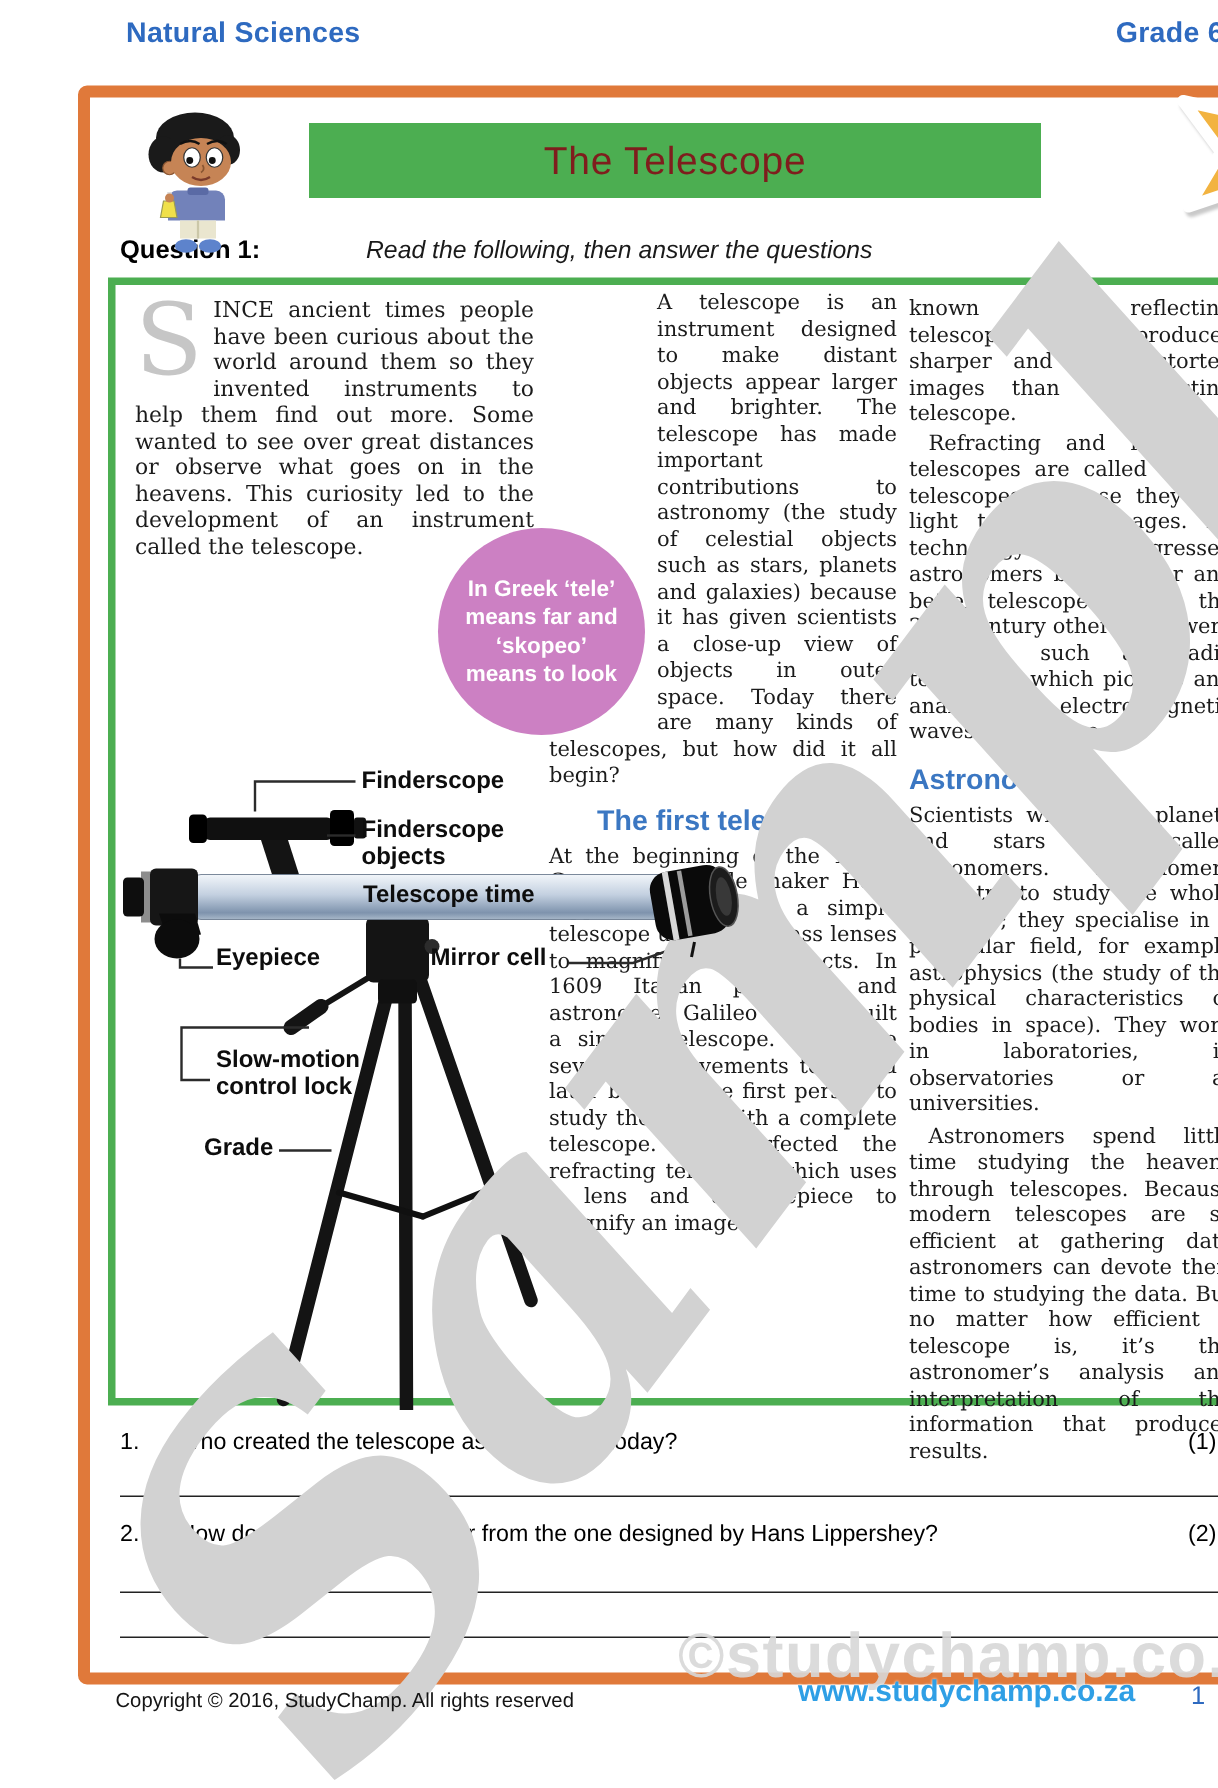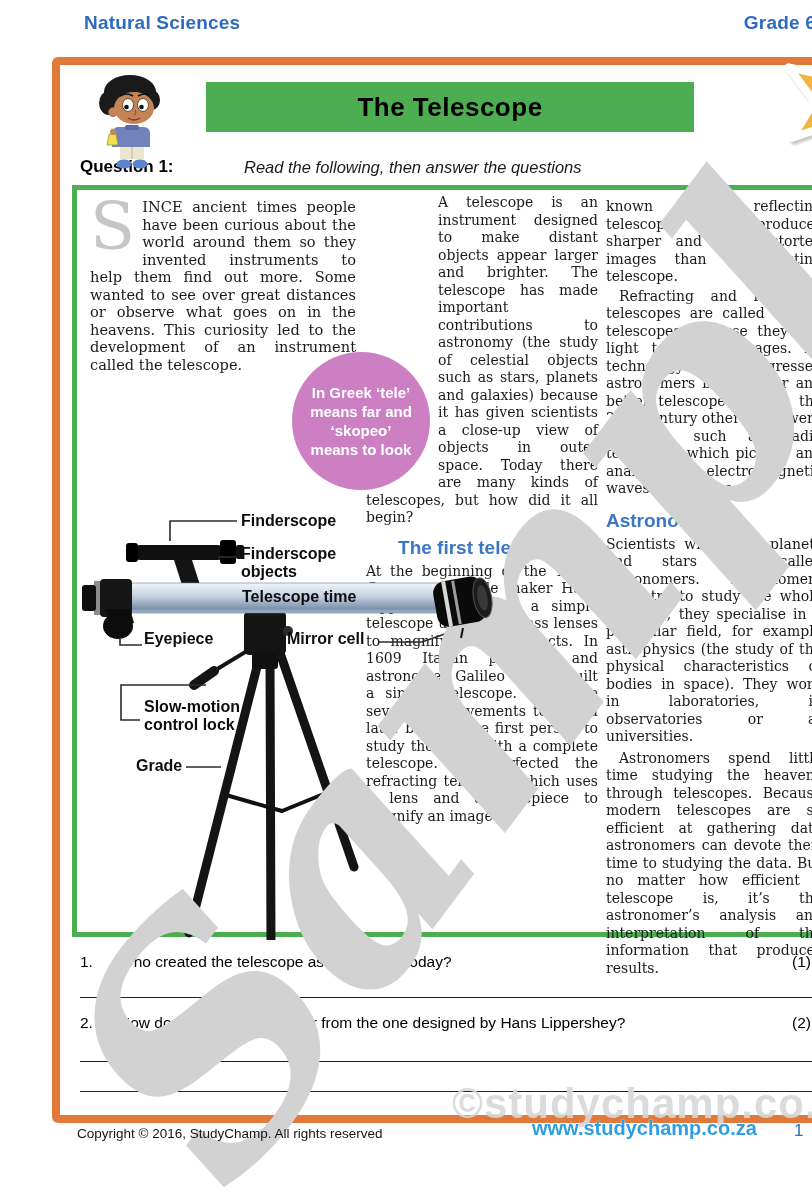--- a/index.html
+++ b/index.html
@@ -10,21 +10,21 @@
   
   .hdr{font-weight:bold;font-size:19px;color:#2e6ac0;letter-spacing:.2px;}
 
   
   .frame{left:8px;top:57px;width:796px;height:1066px;border:8px solid #e0793a;
          border-radius:6px;z-index:30;box-sizing:border-box;pointer-events:none;}
 
   
   .banner{left:162px;top:82px;width:488px;height:50px;background:#4cae51;z-index:6;
           display:flex;align-items:center;justify-content:center;}
-  .banner span{color:#000000;font-weight:bold;font-size:26px;letter-spacing:.5px;}
+  .banner span{color:#7f1d1d;font-weight:normal;font-size:26px;letter-spacing:.5px;}
 
   .qlabel{left:36px;top:157px;font-weight:bold;font-size:17px;color:#000;z-index:6;}
   .qinstr{left:200px;top:158px;font-style:italic;font-size:16.5px;color:#1a1a1a;z-index:6;}
 
   
   .artbox{left:28px;top:185px;width:757px;height:752px;border:5px solid #4cae51;
           box-sizing:border-box;background:#fff;z-index:5;}
 
   .serif{font-family:"DejaVu Serif",serif;font-size:14px;line-height:17.5px;
          text-align:justify;color:#1b1b1b;}

